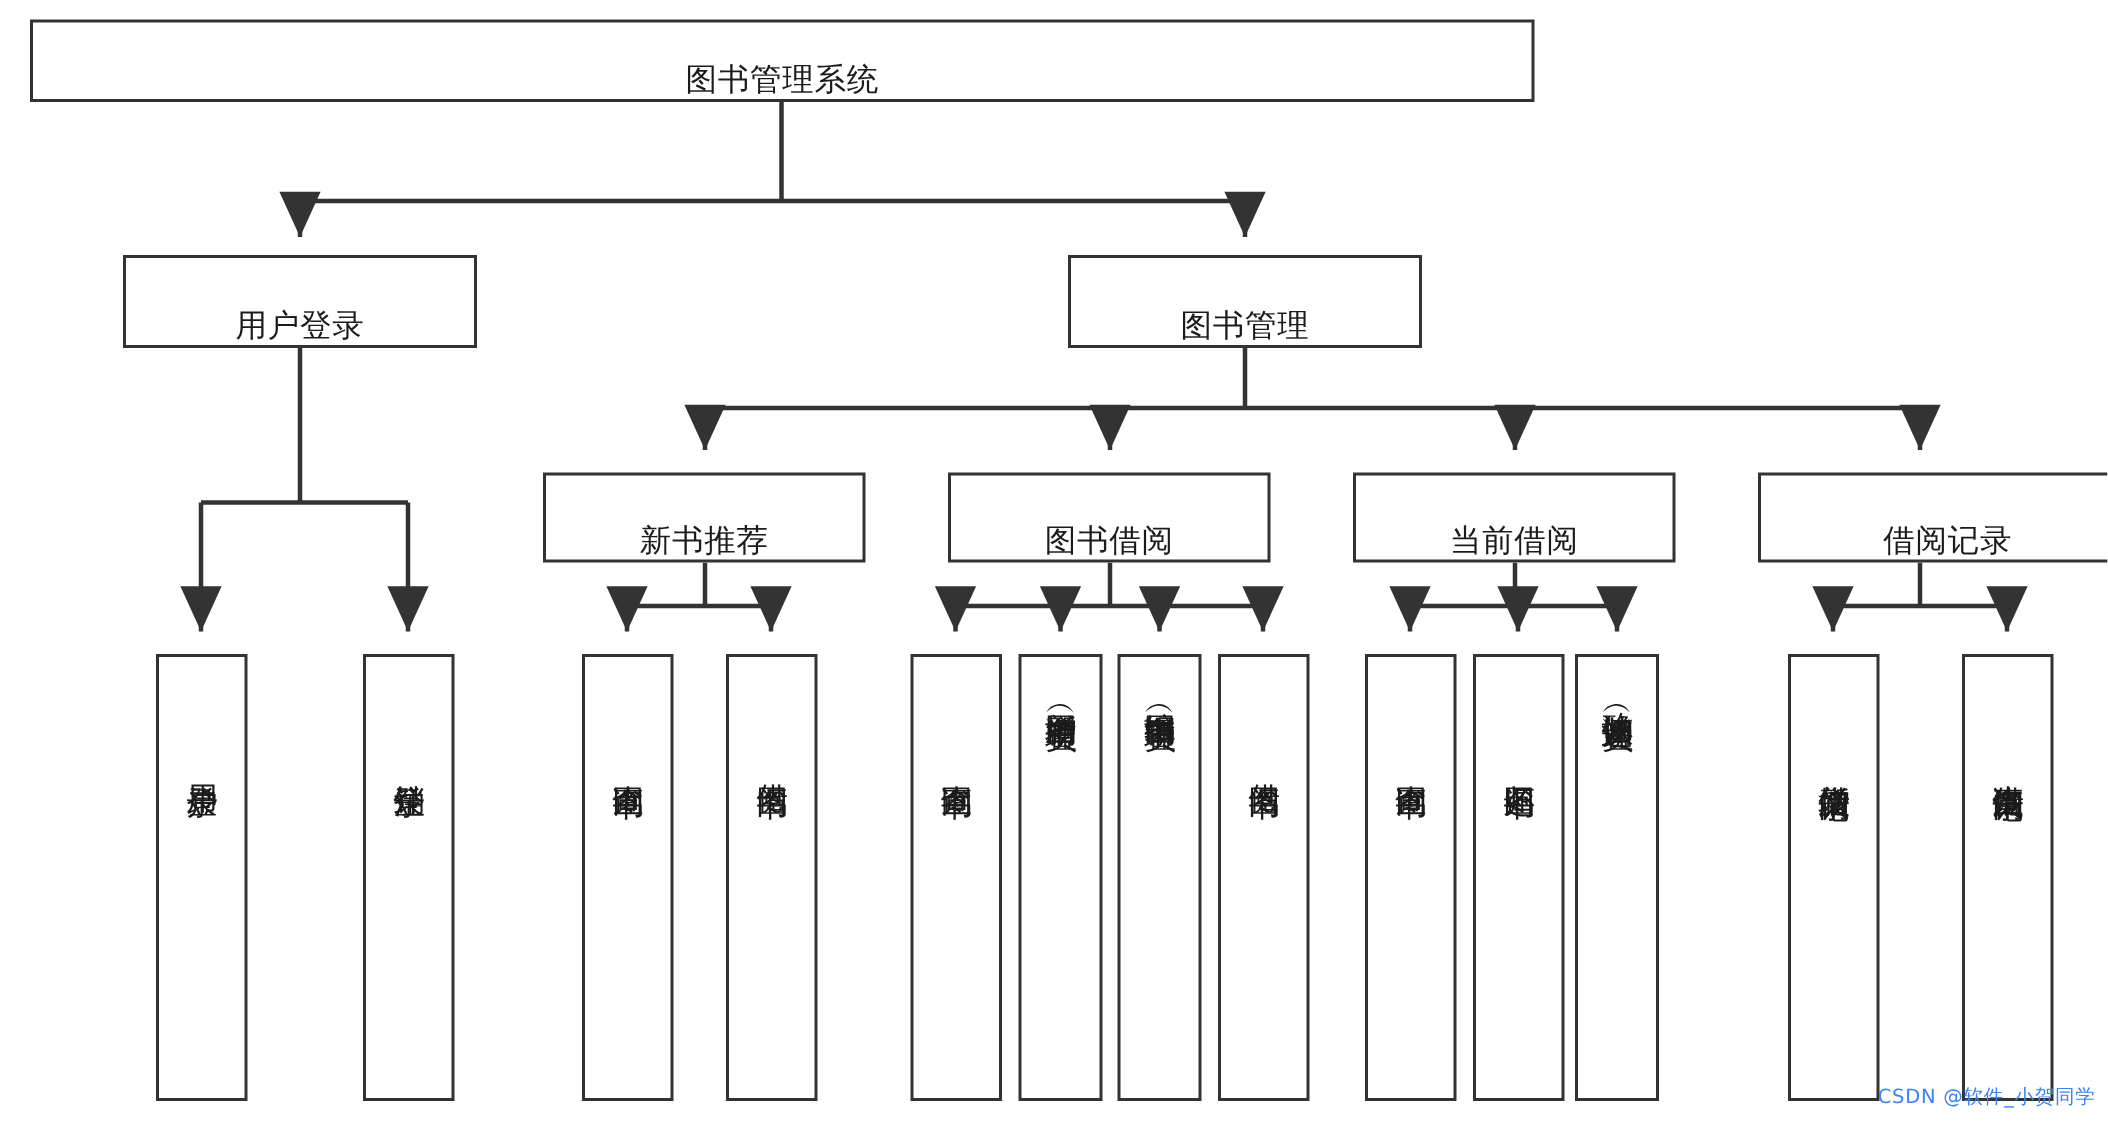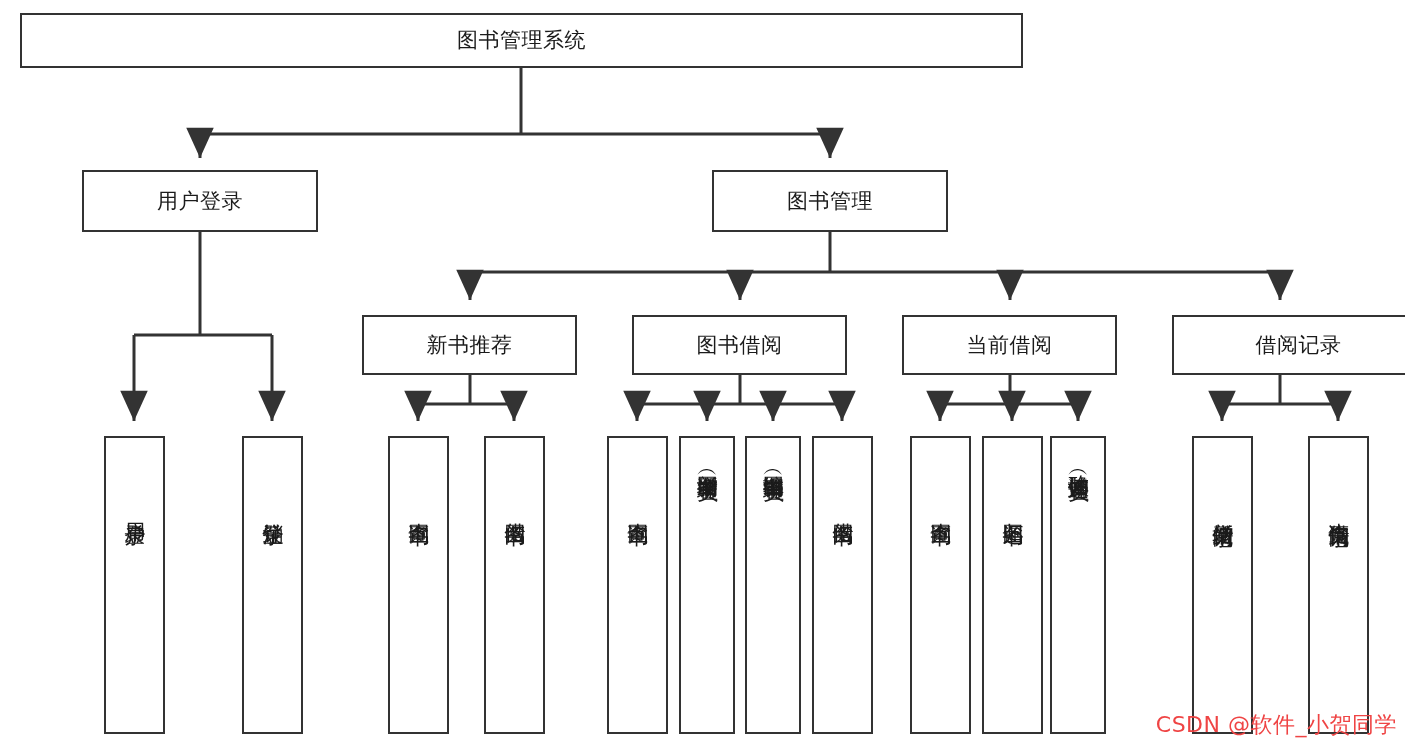--- a/index.html
+++ b/index.html
@@ -24,21 +24,21 @@
     top: 0;
     width: 1405px;
     height: 747px;
   }
   .node-box {
     position: absolute;
     box-sizing: border-box;
     background: #ffffff;
     border: 2px solid #333333;
     display: flex;
-    align-items: center;
+    align-items: flex-end;
     justify-content: center;
     color: #1b1b1b;
   }
   .node-label {
     font-size: 21px;
     line-height: 1.25;
     letter-spacing: 0.5px;
     white-space: nowrap;
     color: #1b1b1b;
   }
@@ -59,22 +59,22 @@
   .node-box.vertical.mid .node-label {
     margin-top: 60px;
   }
   .node-box.vertical.mid-lg .node-label {
     margin-top: 12px;
   }
   #watermark {
     position: absolute;
     right: 8px;
     bottom: 7px;
-    font-size: 22px;
-    color: #ef4444;
+    font-size: 13px;
+    color: #3b82f6;
     letter-spacing: 0.5px;
     white-space: nowrap;
     font-family: "DejaVu Sans", "Liberation Sans", sans-serif;
   }
 </style>
 </head>
 <body>
 
 <div id="diagram-root">
 

